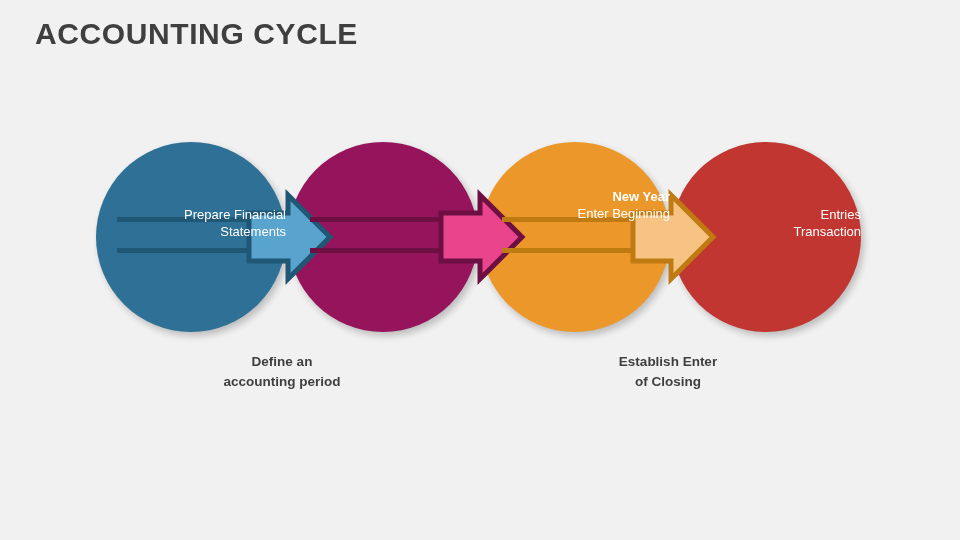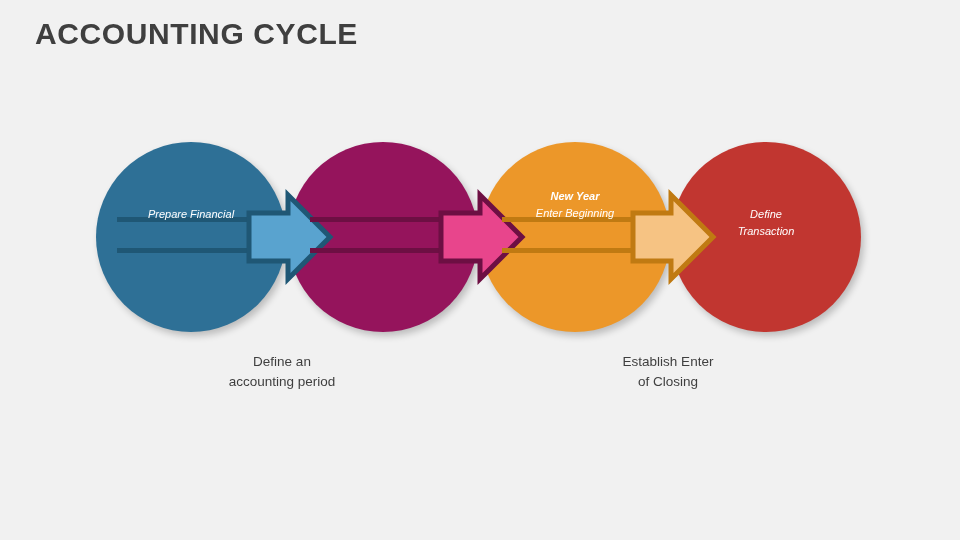--- a/index.html
+++ b/index.html
@@ -43,39 +43,38 @@
     width: 190px;
     height: 190px;
     border-radius: 50%;
     top: 22px;
     box-shadow: 3px 4px 7px rgba(0,0,0,0.22);
   }
   .stage-label {
     position: absolute;
     left: 0;
     width: 100%;
-    text-align: center;
+    text-align: right;
     color: #ffffff;
-    font-size: 11px;
+    font-size: 13px;
     line-height: 17px;
     pointer-events: none;
-    font-style: italic;
   }
   .stage-label .ln {
     display: block;
   }
   .stage-label .ln.strong {
     font-weight: bold;
   }
   .caption {
     position: absolute;
     text-align: center;
     font-size: 13.5px;
     line-height: 20px;
-    font-weight: normal;
+    font-weight: bold;
     color: #3f3f3f;
     width: 220px;
   }
   .caption .ln { display: block; }
   .arrow-svg {
     position: absolute;
     top: 0;
     left: 0;
     width: 960px;
     height: 300px;
@@ -112,30 +111,31 @@
       <polygon points="441,93 480,93 480,75 522,117 480,159 480,141 441,141" fill="#e8458c" stroke="#6d0f43" stroke-width="5" stroke-linejoin="miter"></polygon>
 
       <rect x="502" y="97" width="152" height="5" fill="#c07a12"></rect>
       <rect x="502" y="128" width="152" height="5" fill="#c07a12"></rect>
 
       <polygon points="633,93 671,93 671,75 713,117 671,159 671,141 633,141" fill="#f6c383" stroke="#c07a12" stroke-width="5" stroke-linejoin="miter"></polygon>
     </svg>
 
     <div class="stage-label" style="left:96px;width:190px;top:86px;">
       <span class="ln">Prepare Financial</span>
+      <span class="ln">Statements</span>
     </div>
 
 
     <div class="stage-label" style="left:480px;width:190px;top:68px;">
       <span class="ln strong">New Year</span>
       <span class="ln">Enter Beginning</span>
     </div>
 
     <div class="stage-label" style="left:671px;width:190px;top:86px;">
-      <span class="ln">Define</span>
+      <span class="ln">Entries</span>
       <span class="ln">Transaction</span>
     </div>
 
     <div class="caption" style="left:172px;top:232px;">
       <span class="ln">Define an</span>
       <span class="ln">accounting period</span>
     </div>
 
     <div class="caption" style="left:558px;top:232px;">
       <span class="ln">Establish Enter</span>

